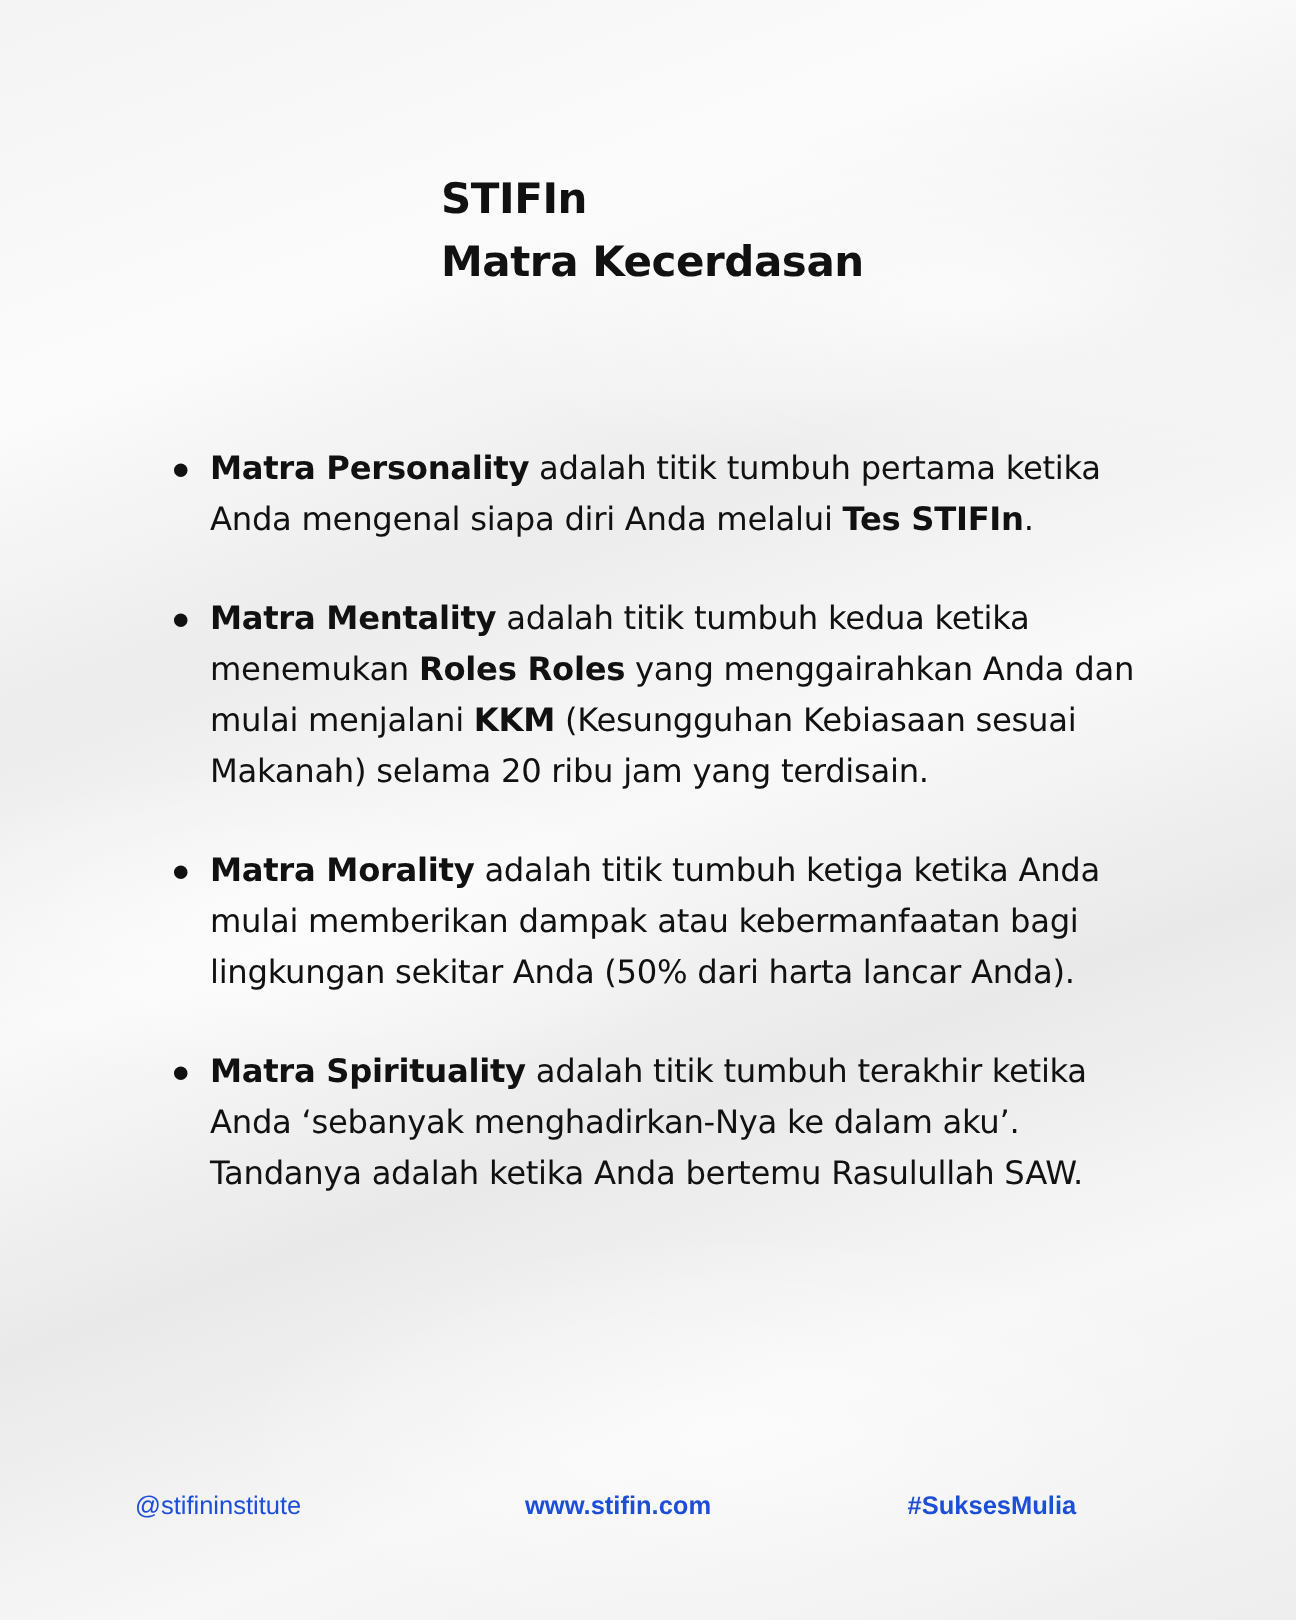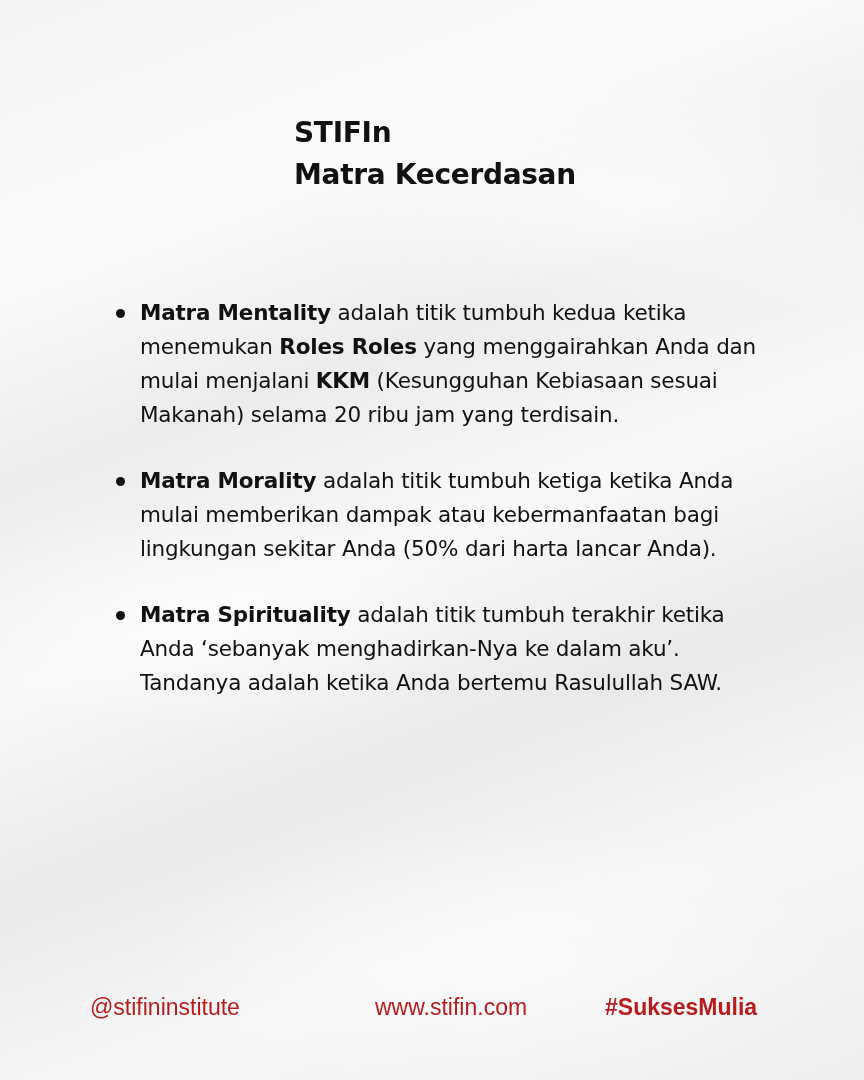--- a/index.html
+++ b/index.html
@@ -31,38 +31,41 @@
       font-size: 21.5px; line-height: 34px; letter-spacing: -0.2px;
       margin-bottom: 32px;
     }
     .list li .bullet {
       position: absolute; left: 6px; top: 13px;
       width: 9px; height: 9px; border-radius: 50%; background: #111;
     }
     .list b { font-weight: bold; }
     .footer {
       position: absolute; top: 994px; left: 0; width: 864px; height: 34px;
-      font-family: "Liberation Sans", sans-serif; font-size: 23px; color: #b91c1c;
+      font-family: "Liberation Sans", sans-serif; font-size: 17px; color: #1d4ed8;
     }
     .footer span { position: absolute; top: 0; white-space: nowrap; }
     .f1 { left: 90px; }
-    .f2 { left: 375px; }
+    .f2 { left: 350px; font-weight: bold; }
     .f3 { left: 605px; font-weight: bold; }
   </style>
 </head>
 <body>
 
 <div class="sheen"></div>
 
 <div class="title">
   <div>STIFIn</div>
   <div>Matra Kecerdasan</div>
 </div>
 
 <ul class="list">
+  <li>
+    <span class="bullet"></span><b>Matra Personality</b><span> adalah titik tumbuh pertama ketika Anda mengenal siapa diri Anda melalui </span><b>Tes STIFIn</b><span>.</span>
+  </li>
   <li>
     <span class="bullet"></span><b>Matra Mentality</b><span> adalah titik tumbuh kedua ketika menemukan </span><b>Roles Roles</b><span> yang menggairahkan Anda dan mulai menjalani </span><b>KKM</b><span> (Kesungguhan Kebiasaan sesuai Makanah) selama 20 ribu jam yang terdisain.</span>
   </li>
   <li>
     <span class="bullet"></span><b>Matra Morality</b><span> adalah titik tumbuh ketiga ketika Anda mulai memberikan dampak atau kebermanfaatan bagi lingkungan sekitar Anda (50% dari harta lancar Anda).</span>
   </li>
   <li>
     <span class="bullet"></span><b>Matra Spirituality</b><span> adalah titik tumbuh terakhir ketika Anda ‘sebanyak menghadirkan-Nya ke dalam aku’. Tandanya adalah ketika Anda bertemu Rasulullah SAW.</span>
   </li>
 </ul>

